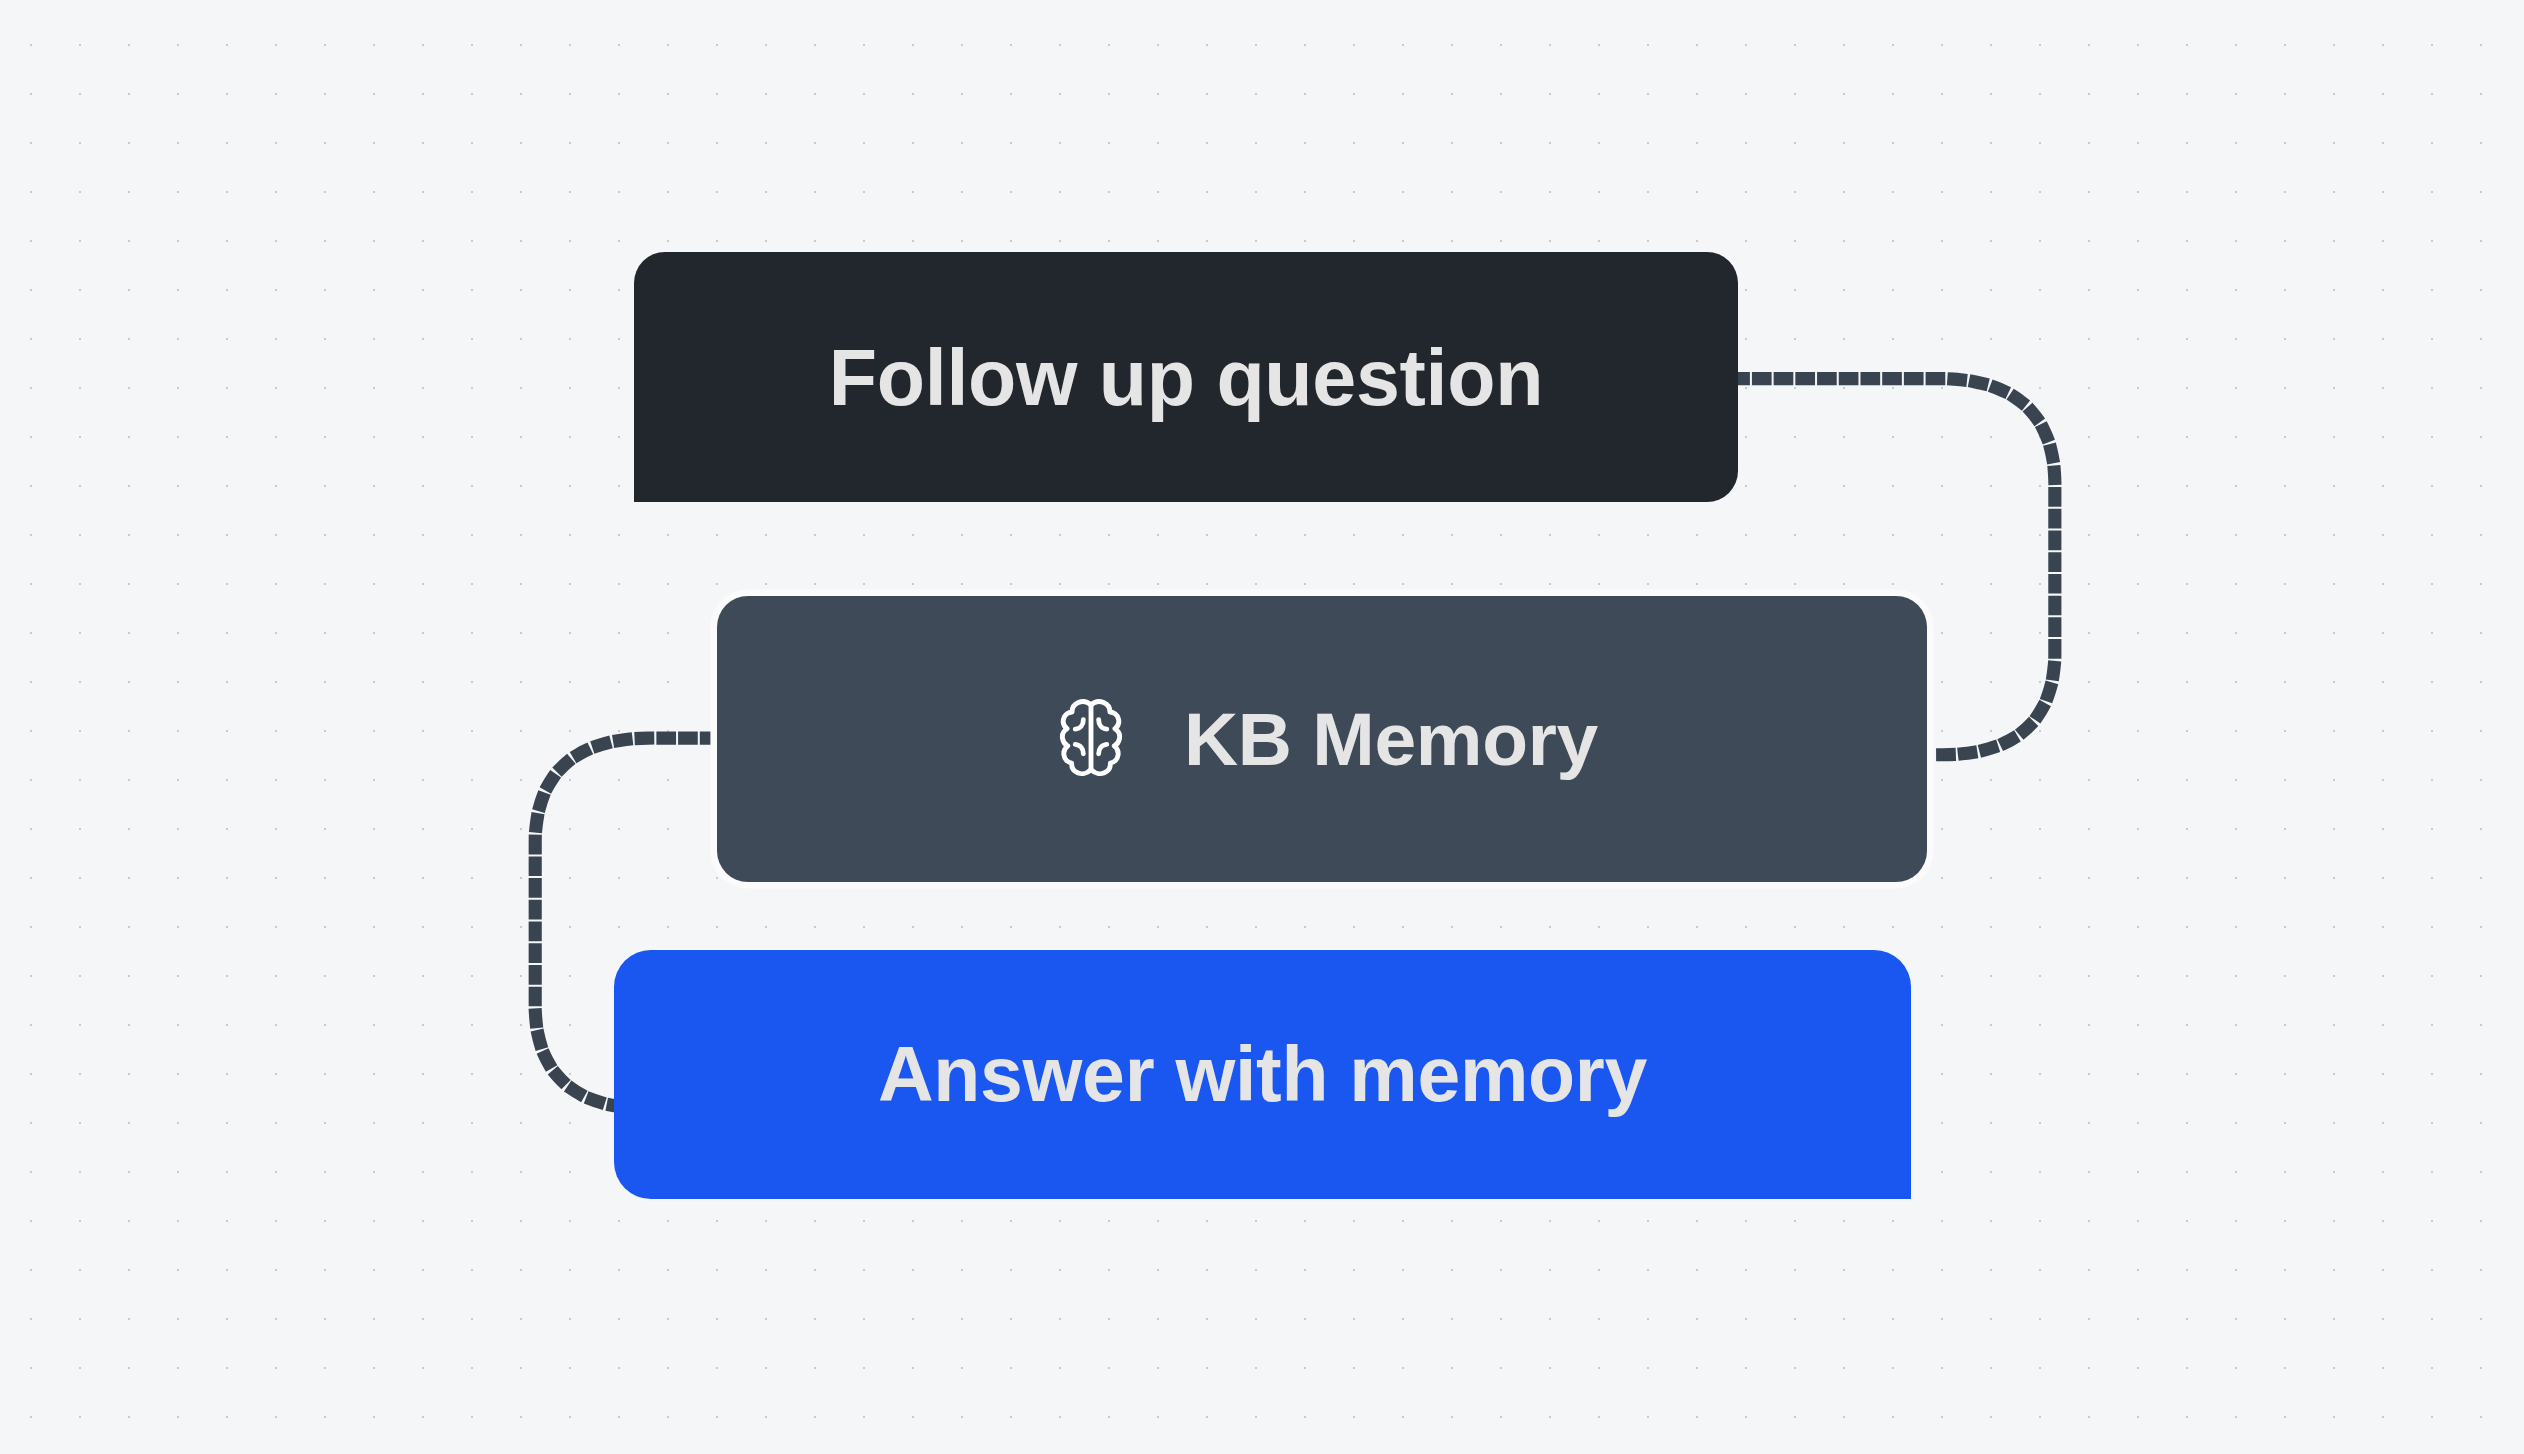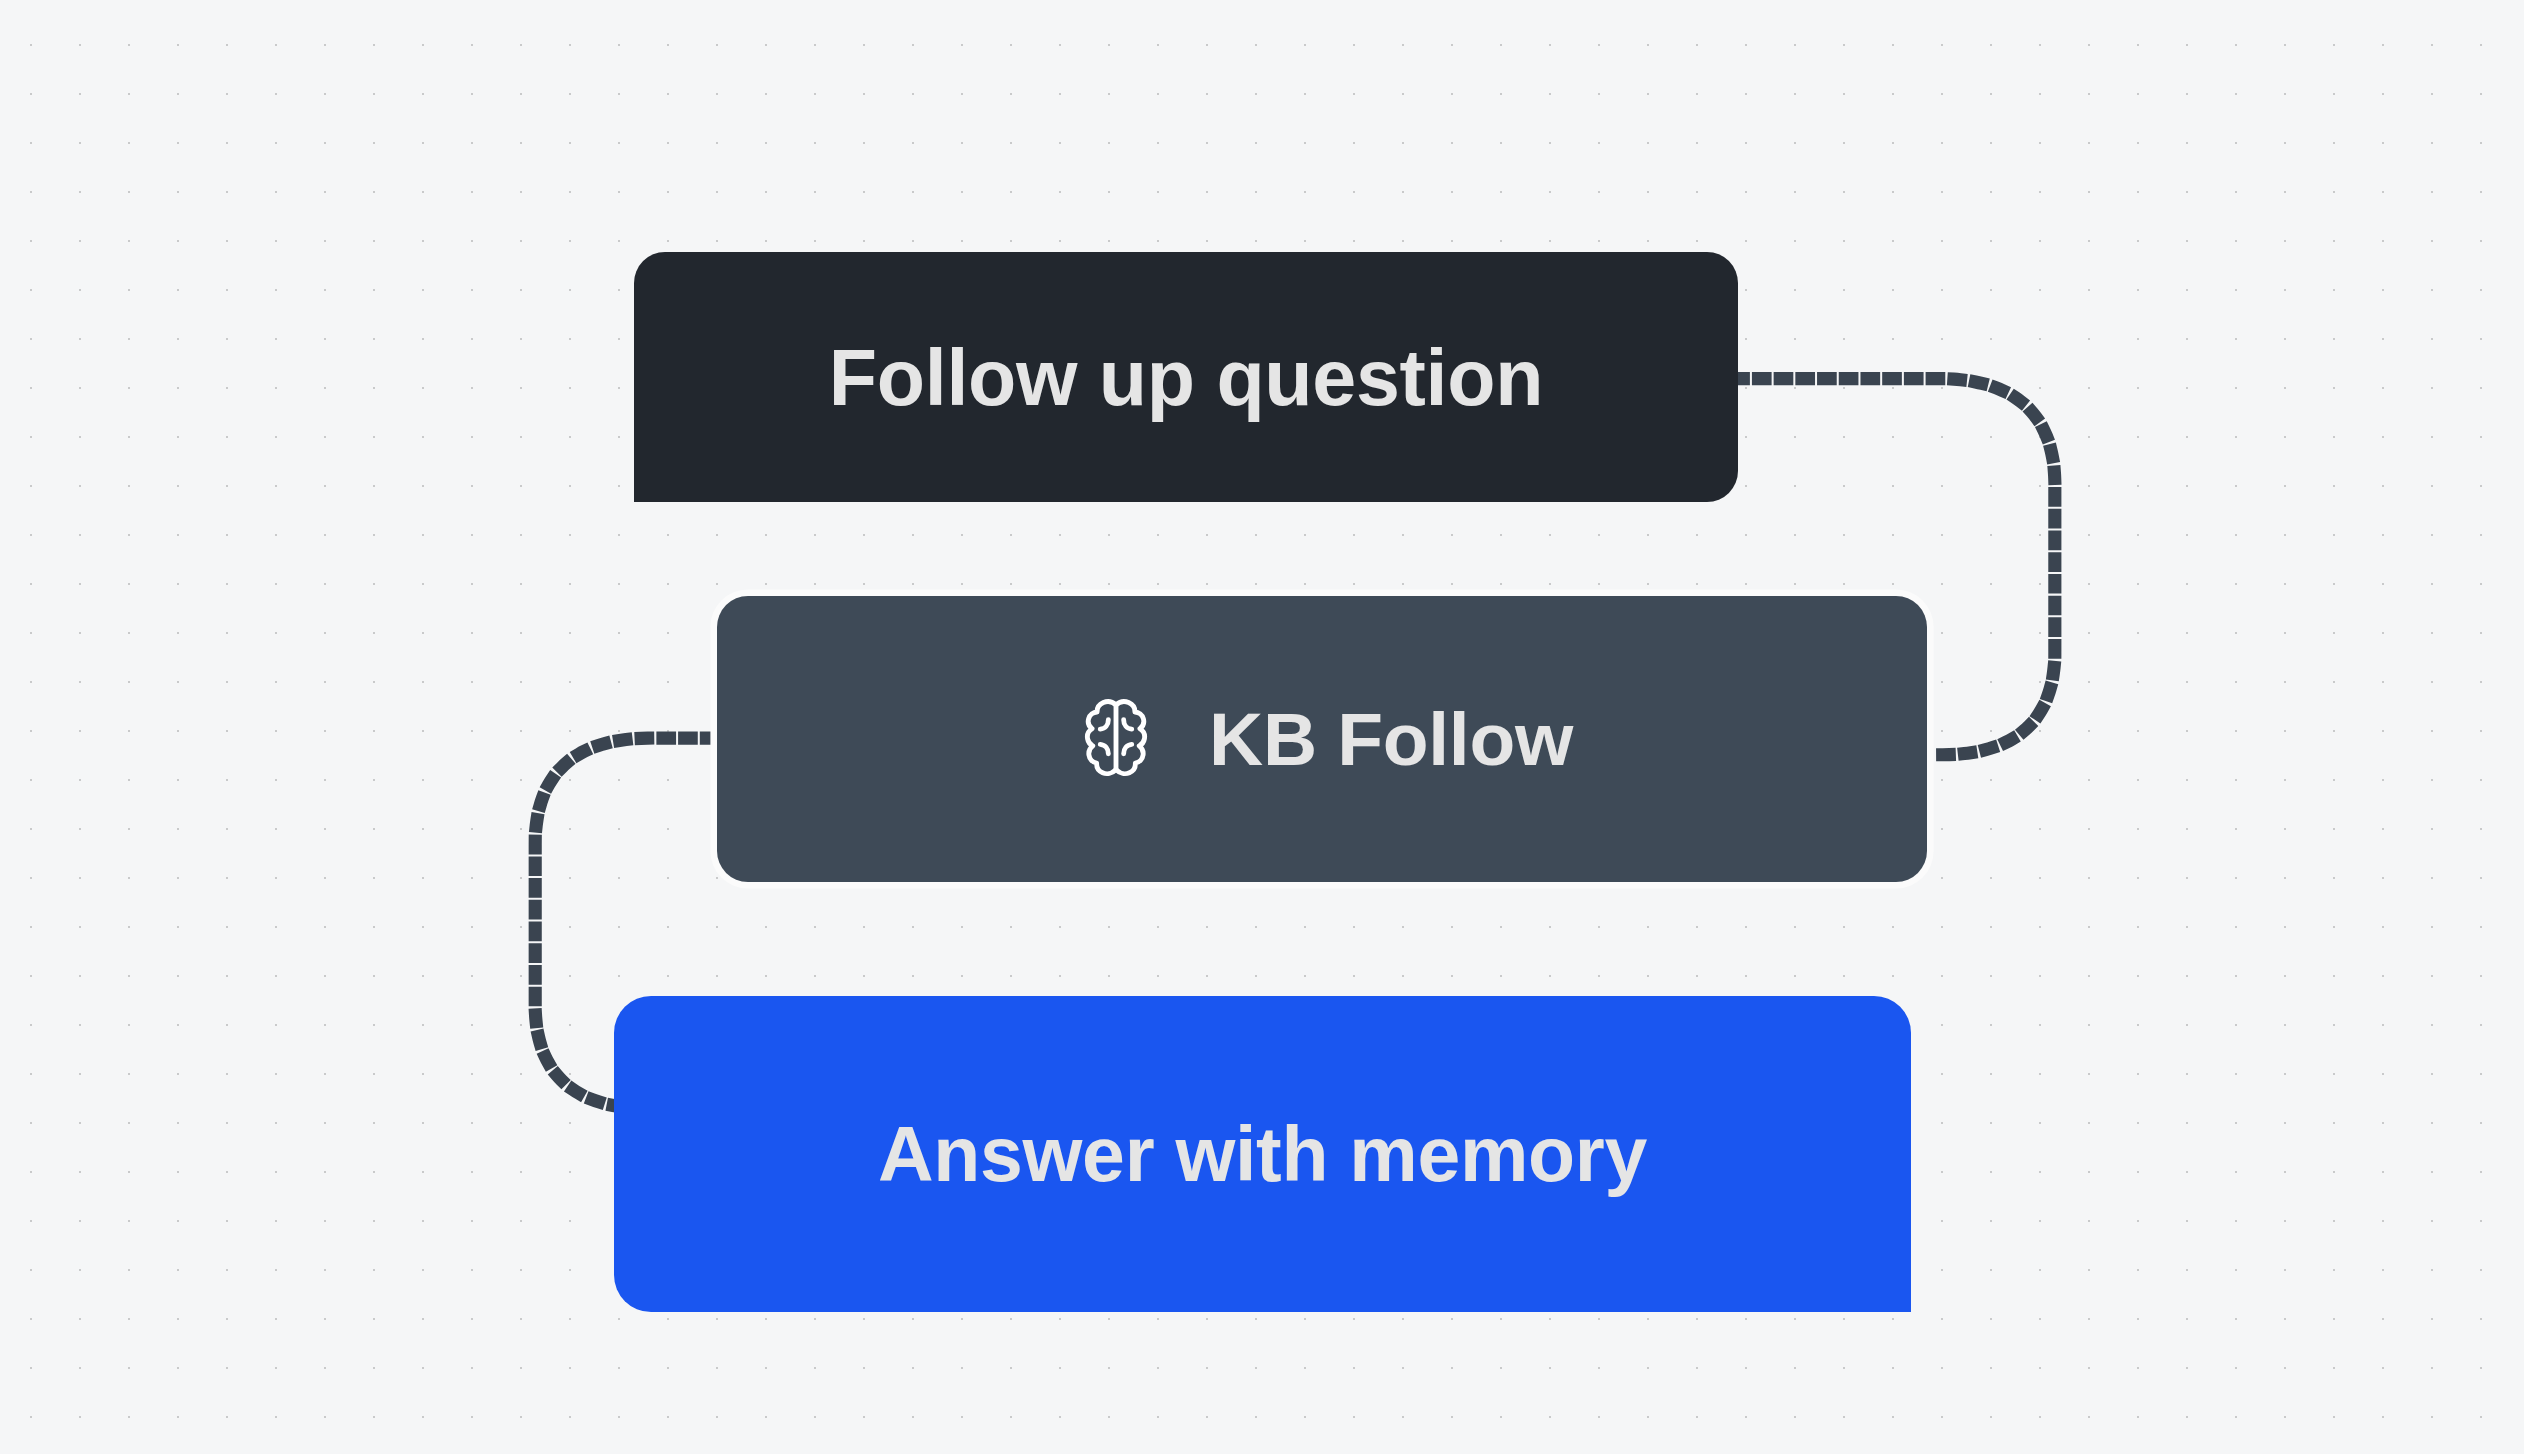--- a/index.html
+++ b/index.html
@@ -84,23 +84,23 @@
   }
   #brain-icon-wrap svg {
     width: 90px;
     height: 90px;
     display: block;
   }
 
   
   #card-answer {
     left: 614px;
-    top: 996px;
+    top: 950px;
     width: 1297px;
-    height: 316px;
+    height: 249px;
     background: #1a56f0;
     border-radius: 37px 37px 0 37px;
     justify-content: center;
     z-index: 3;
   }
   #card-answer .card-label {
     font-size: 77px;
   }
 </style>
 </head>
@@ -167,21 +167,21 @@
         <path d="M58.5 28.5
                  C 58.5 34.5 62 38.5 67.5 39"></path>
 
         <path d="M32.5 56
                  C 38 56.5 41.5 60.5 41.5 66.5"></path>
 
         <path d="M67.5 56
                  C 62 56.5 58.5 60.5 58.5 66.5"></path>
       </svg>
     </span>
-    <span class="card-label">KB Follow</span>
+    <span class="card-label">KB Memory</span>
   </div>
 
   <div class="card" id="card-answer">
     <span class="card-label">Answer with memory</span>
   </div>
 
 </div>
 
 
 </body></html>

